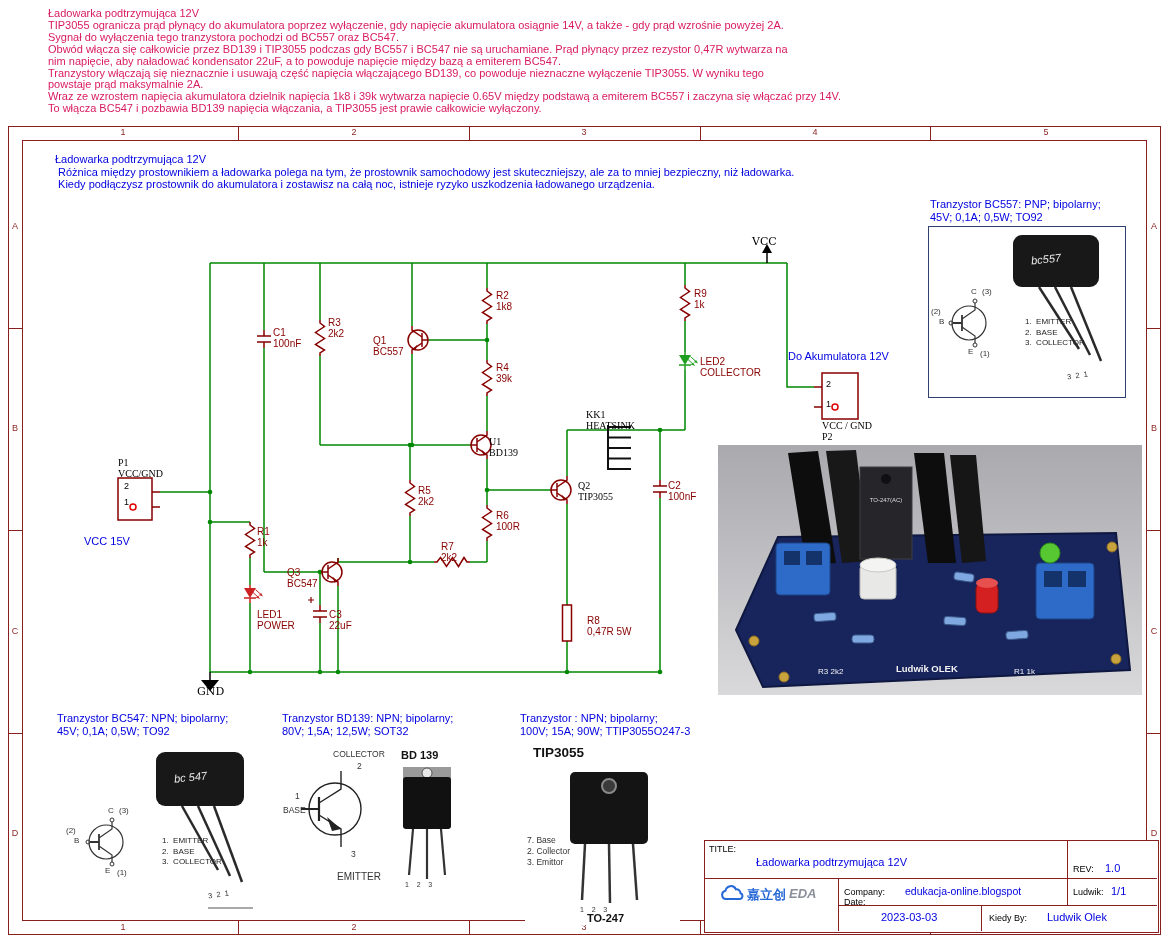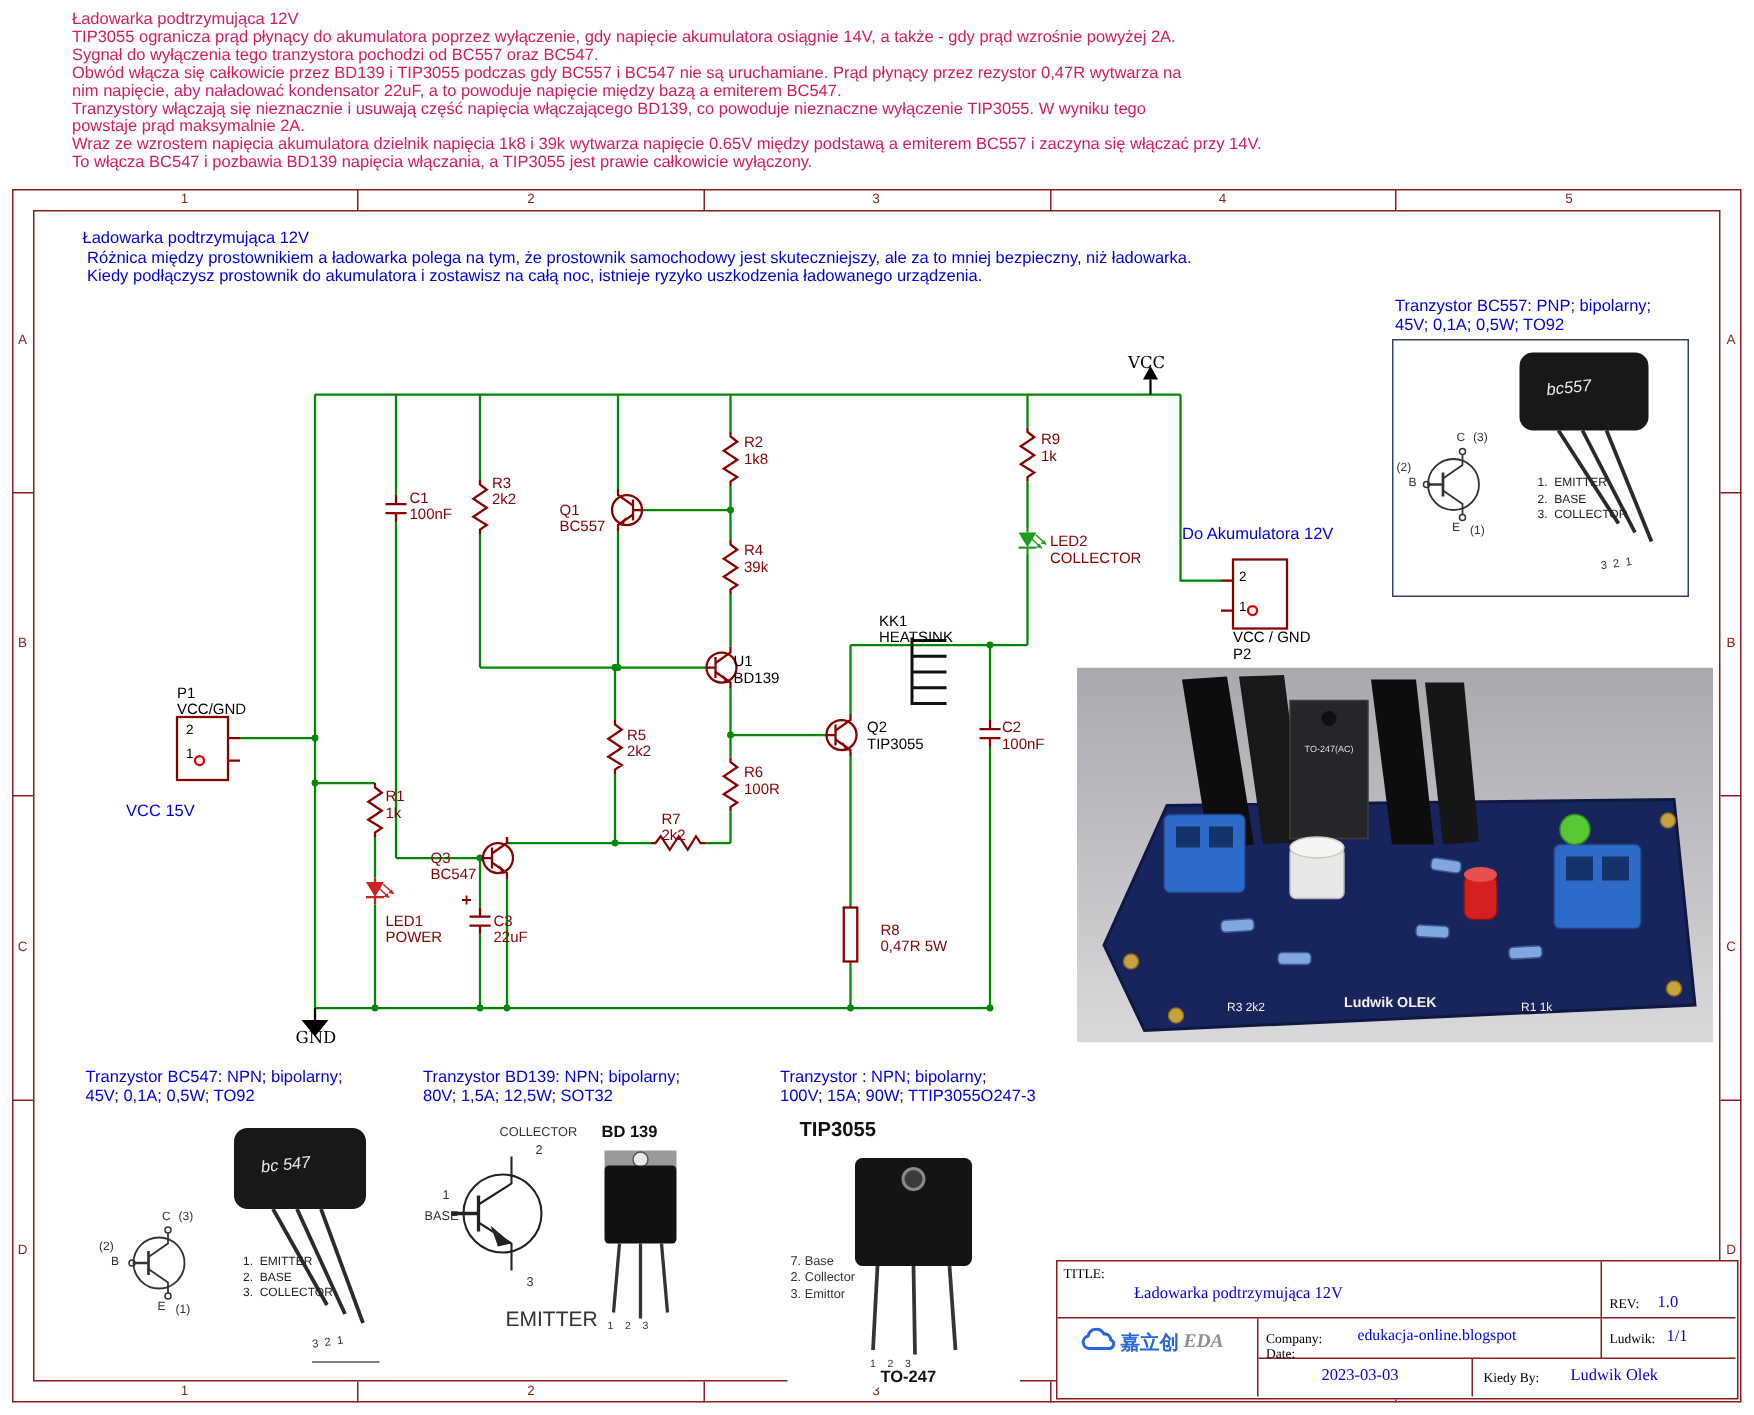--- a/index.html
+++ b/index.html
@@ -17,33 +17,33 @@
   .frame-inner{position:absolute;left:22px;top:140px;width:1125px;height:781px;
                border:1px solid var(--c-frame);box-sizing:border-box;}
   .tickv{position:absolute;width:1px;height:14px;background:var(--c-frame);}
   .tickh{position:absolute;width:14px;height:1px;background:var(--c-frame);}
   .fnum{position:absolute;width:20px;height:12px;text-align:center;
         font-size:9px;color:var(--c-frame);}
   .flet{position:absolute;width:12px;height:12px;text-align:center;
         font-size:9px;color:var(--c-frame);}
   
   .lbl{position:absolute;font-size:10px;line-height:10.6px;color:var(--c-sym);white-space:pre-wrap;}
-  .lblk{color:#000;}
+  .lblk{color:#000;font-family:Liberation Serif, serif;}
   .net{position:absolute;font-family:"DejaVu Serif",serif;font-size:11px;color:#000;}
   .pin{position:absolute;font-size:9px;color:#000;}
   .nblue{position:absolute;font-size:11px;color:var(--c-blue);white-space:pre-wrap;}
   
   .fig{position:absolute;background:#fff;}
   .fig .t{position:absolute;white-space:pre-wrap;color:#333;}
   .fig .mono{font-family:Liberation Sans, sans-serif;font-size:8px;line-height:10.5px;color:#222;}
   .pkgtxt{position:absolute;color:#e8e8e8;font-size:11px;font-style:italic;}
   .figttl{position:absolute;font-weight:bold;color:#111;}
   
   .tblock{position:absolute;left:704px;top:840px;width:455px;height:93px;
-          border:1.5px solid var(--c-frame);box-sizing:border-box;background:#fff;font-family:Liberation Serif, serif;}
+          border:1.5px solid var(--c-frame);box-sizing:border-box;background:#fff;}
   .tb-cell{position:absolute;box-sizing:border-box;}
   .tb-lab{position:absolute;font-size:9px;color:#000;}
   .tb-val{position:absolute;font-size:11px;color:var(--c-blue);}
   .logo-cn{font-size:13px;font-weight:bold;color:#2668d6;}
   .logo-en{font-size:13px;font-weight:bold;font-style:italic;color:#8a8f99;}
   
   .pcb{position:absolute;left:718px;top:445px;width:424px;height:250px;}
   .silk{position:absolute;color:#f2f2f2;font-size:8px;}
 </style>
 </head>
@@ -334,21 +334,21 @@
       <rect x="120" y="32" width="48" height="52" rx="3" fill="#111"></rect>
       <line x1="130" y1="84" x2="126" y2="130" stroke="#333" stroke-width="2.2"></line>
       <line x1="144" y1="84" x2="144" y2="134" stroke="#333" stroke-width="2.2"></line>
       <line x1="158" y1="84" x2="162" y2="130" stroke="#333" stroke-width="2.2"></line>
     </svg>
     <div class="t" style="left:50px;top:4px;font-size:8.5px">COLLECTOR</div>
     <div class="t" style="left:74px;top:16px;font-size:8.5px">2</div>
     <div class="t" style="left:12px;top:46px;font-size:8.5px">1</div>
     <div class="t" style="left:0px;top:60px;font-size:8.5px">BASE</div>
     <div class="t" style="left:68px;top:104px;font-size:8.5px">3</div>
-    <div class="t" style="left:54px;top:126px;font-size:14px">EMITTER</div>
+    <div class="t" style="left:54px;top:126px;font-size:10px">EMITTER</div>
     <div class="figttl" style="left:118px;top:4px;font-size:11px">BD 139</div>
     <div class="t" style="left:122px;top:136px;font-size:7px">1    2    3</div>
   </div>
 
   <div class="cap" style="left:520px;top:712px">Tranzystor : NPN; bipolarny;
 100V; 15A; 90W; TTIP3055O247-3</div>
   <div class="fig" style="left:525px;top:740px;width:155px;height:185px">
     <svg width="155" height="185" style="position:absolute;left:0;top:0">
       <rect x="45" y="32" width="78" height="72" rx="5" fill="#141414"></rect>
       <circle cx="84" cy="46" r="7" fill="#3a3a3a" stroke="#8a8a8a" stroke-width="2"></circle>

